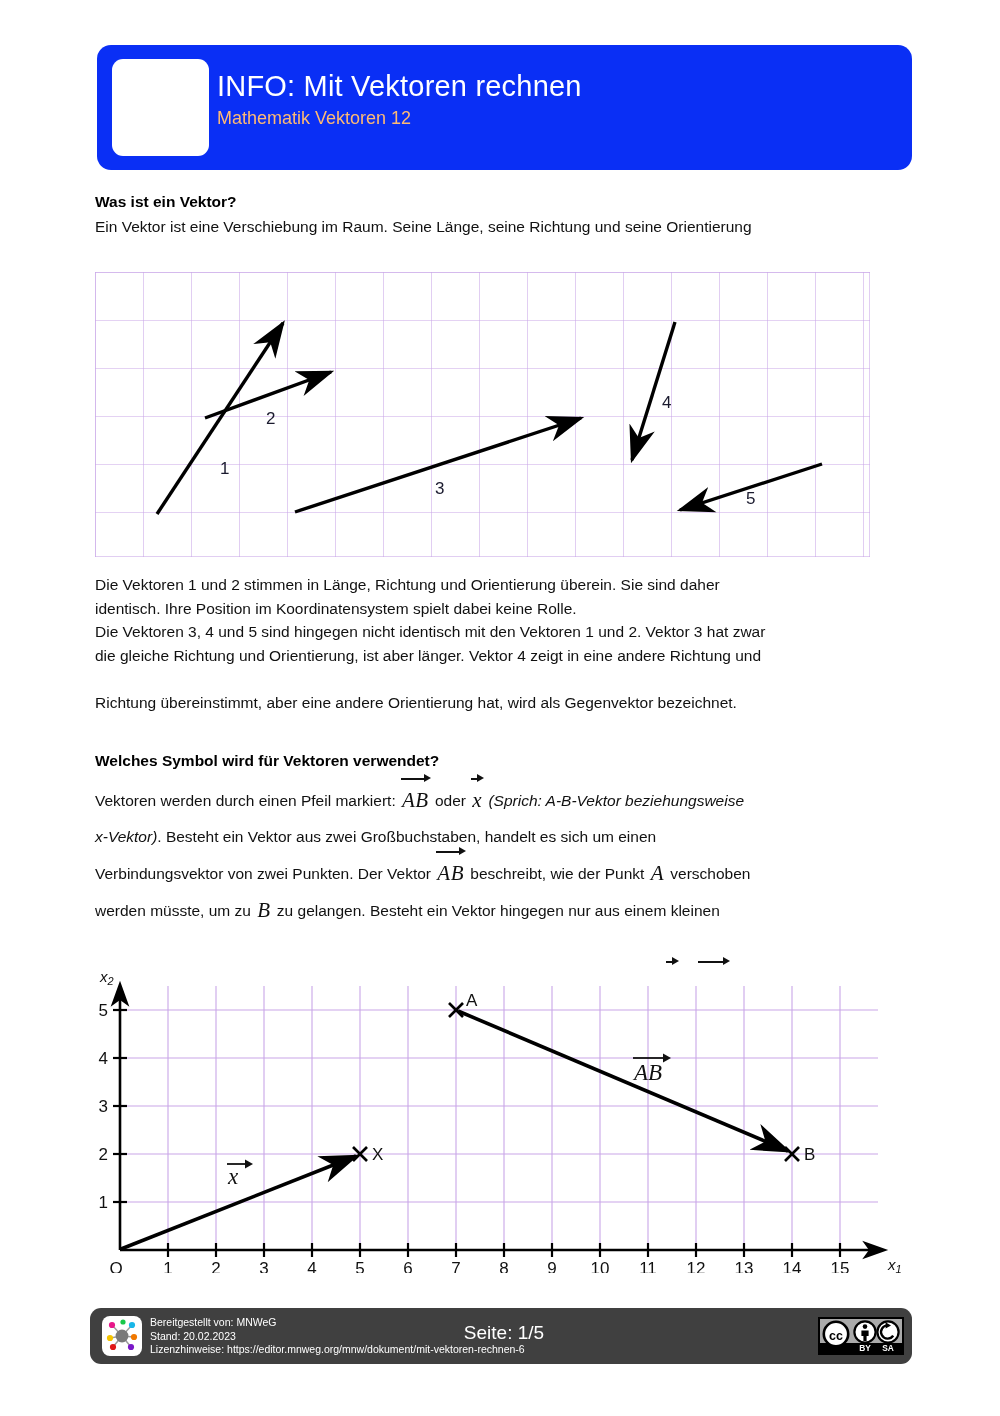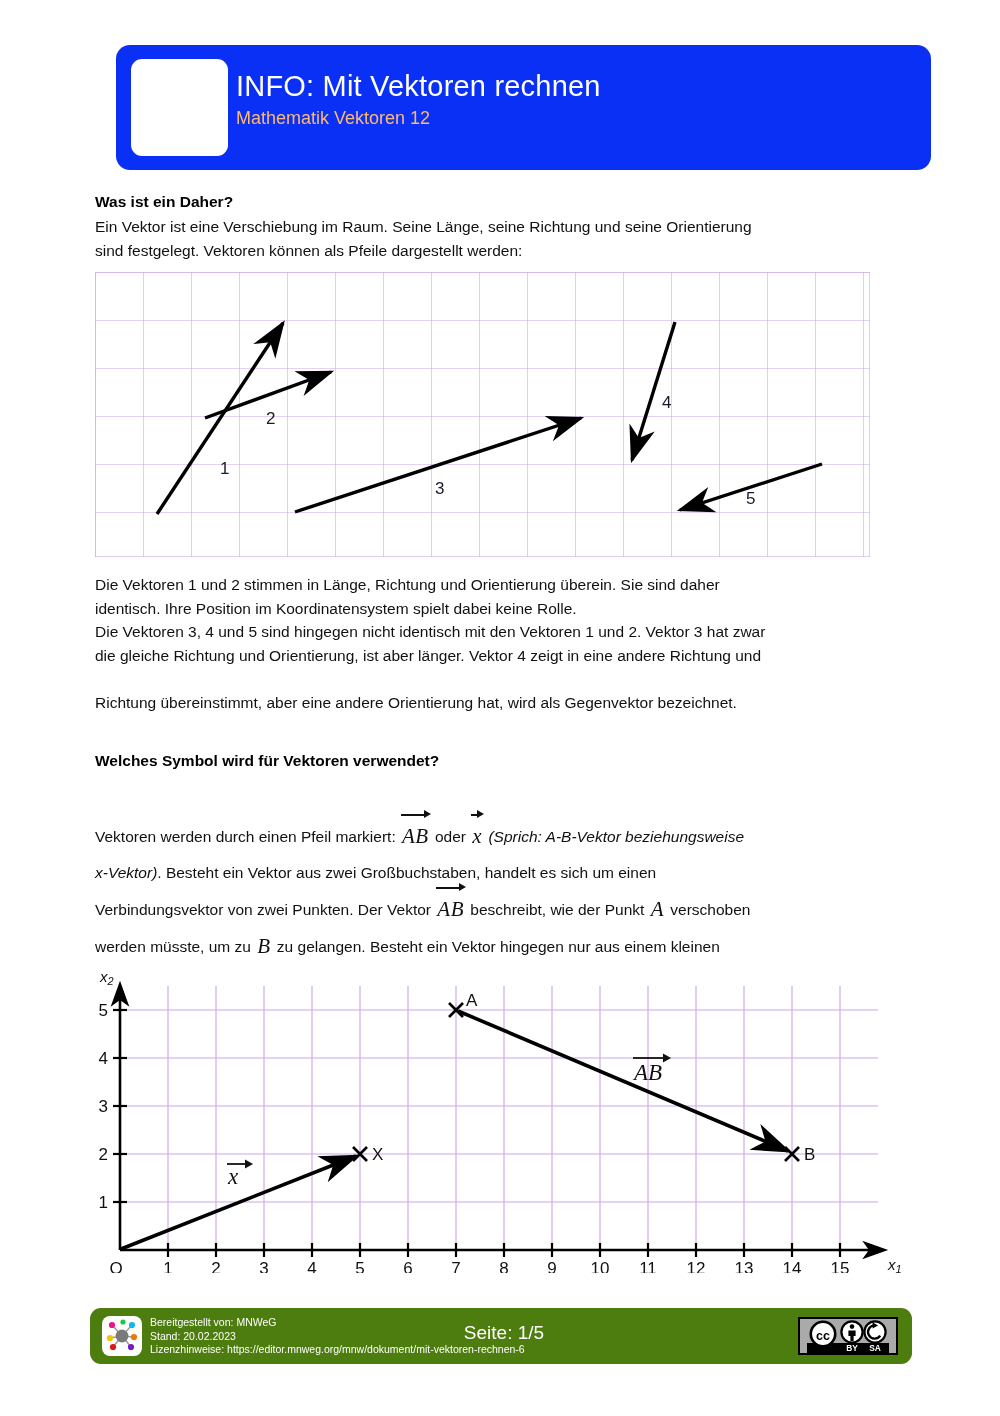--- a/index.html
+++ b/index.html
@@ -11,21 +11,20 @@
     overflow: hidden;
   }
   .page { position: relative; width: 1000px; height: 1416px; }
 
   
   .header {
     position: absolute; left: 97px; top: 45px;
     width: 815px; height: 125px;
     background: #0a2ff5;
     border-radius: 14px;
-    margin-left: 19px;
   }
   .header-logo-box {
     position: absolute; left: 15px; top: 14px;
     width: 97px; height: 97px;
     background: #ffffff;
     border-radius: 11px;
   }
   .header-texts { position: absolute; left: 120px; top: 22px; }
   .header-title {
     font-size: 29px; color: #ffffff; font-weight: 400;
@@ -85,61 +84,60 @@
   
   .fig2 {
     position: absolute; left: 88px; top: 968px;
     width: 826px; height: 305px;
   }
 
   
   .footer {
     position: absolute; left: 90px; top: 1308px;
     width: 822px; height: 56px;
-    background: #4d7c0f;
+    background: #404040;
     border-radius: 11px;
   }
   .footer-logo {
     position: absolute; left: 12px; top: 8px;
     width: 40px; height: 40px;
     background: #ffffff; border-radius: 8px;
   }
   .footer-meta {
     position: absolute; left: 60px; top: 8px;
     font-size: 10.5px; line-height: 13.5px; color: #ffffff;
   }
   .footer-page {
     position: absolute; left: 6px; right: 0; top: 14px;
     text-align: center; font-size: 19px; color: #ffffff;
   }
   .cc-badge {
-    position: absolute; right: 14px; top: 9px;
-    width: 100px; height: 38px;
+    position: absolute; right: 8px; top: 9px;
+    width: 86px; height: 38px;
     background: #aaaaaa;
     border: 2px solid #000000;
     display: flex; align-items: center; justify-content: center;
   }
 </style>
 </head>
 <body>
 
 <div class="page">
 
   <div class="header">
     <div class="header-logo-box"></div>
     <div class="header-texts">
       <div class="header-title">INFO: Mit Vektoren rechnen</div>
       <div class="header-subtitle">Mathematik Vektoren  12</div>
     </div>
   </div>
 
-  <div class="sec-head" style="top:193px;">Was ist ein Daher?</div>
+  <div class="sec-head" style="top:193px;">Was ist ein Vektor?</div>
   <div class="para" style="top:215px;">
     <span>Ein Vektor ist eine Verschiebung im Raum.  Seine Länge, seine Richtung und seine Orientierung</span><br>
-    <span>sind festgelegt. Vektoren können als Pfeile dargestellt werden:</span>
   </div>
 
   <div class="fig1">
     <svg width="775" height="285" viewBox="0 0 775 285">
       <defs>
         <pattern id="g1" width="48" height="48" patternUnits="userSpaceOnUse">
           <path d="M 48 0 L 0 0 0 48" fill="none" stroke="#c9a6e8" stroke-width="1.1"></path>
         </pattern>
         <marker id="ah1" markerWidth="13" markerHeight="13" refX="10" refY="5" orient="auto" markerUnits="strokeWidth">
           <path d="M0,1.1 L11,5 L0,8.9 L3.2,5 Z" fill="#000"></path>
@@ -180,21 +178,21 @@
     <span>Die Vektoren 1 und 2 stimmen in Länge, Richtung und Orientierung überein. Sie sind daher</span><br>
     <span>identisch. Ihre Position im Koordinatensystem spielt dabei keine Rolle.</span><br>
     <span>Die Vektoren 3, 4 und 5 sind hingegen nicht identisch mit den Vektoren 1 und 2.  Vektor 3 hat zwar</span><br>
     <span>die gleiche Richtung und Orientierung, ist aber länger. Vektor 4 zeigt in eine andere Richtung und</span><br>
     <br>
     <span>Richtung übereinstimmt, aber eine andere Orientierung hat, wird als Gegenvektor bezeichnet.</span>
   </div>
 
   <div class="sec-head" style="top:752px;">Welches Symbol wird für Vektoren verwendet?</div>
 
-  <div class="para wide-lh" style="top:782px;margin-top:36px;">
+  <div class="para wide-lh" style="top:782px;">
     <span>Vektoren werden durch einen Pfeil markiert: </span><span class="m arr">AB</span><span> oder </span><span class="m arr">x</span><span class="ital"> (Sprich: A-B-Vektor beziehungsweise</span><br>
     <span class="ital">x-Vektor)</span><span>. Besteht ein Vektor aus zwei Großbuchstaben, handelt es sich um einen</span><br>
     <span>Verbindungsvektor von zwei Punkten. Der Vektor </span><span class="m arr">AB</span><span> beschreibt, wie der Punkt </span><span class="m plain">A</span><span> verschoben</span><br>
     <span>werden müsste, um zu </span><span class="m plain">B</span><span> zu gelangen. Besteht ein Vektor hingegen nur aus einem kleinen</span><br>
     <br>
     <span>Punktes aus dem Ursprung (O). Daher darf stattdessen auch geschrieben werden: </span><span class="m arr">x</span><span> = </span><span class="m arr">OX</span><span>.</span>
   </div>
 
   <div class="fig2">
     <svg width="826" height="305" viewBox="0 0 826 305">

